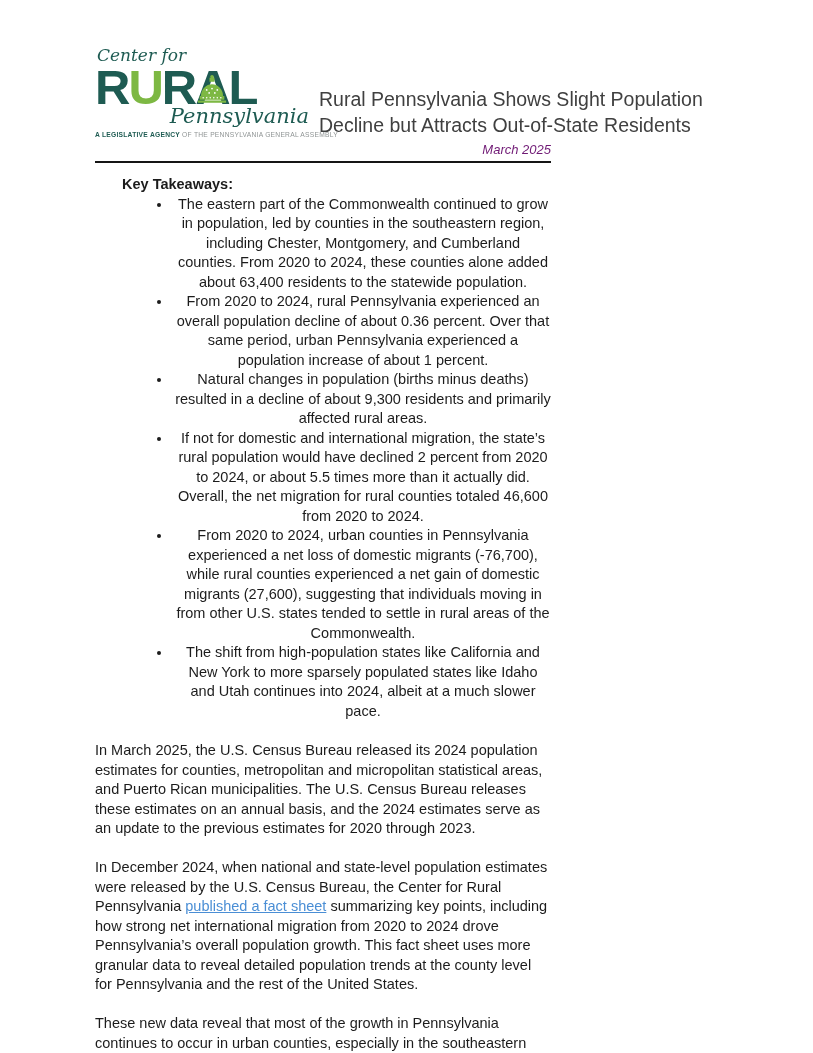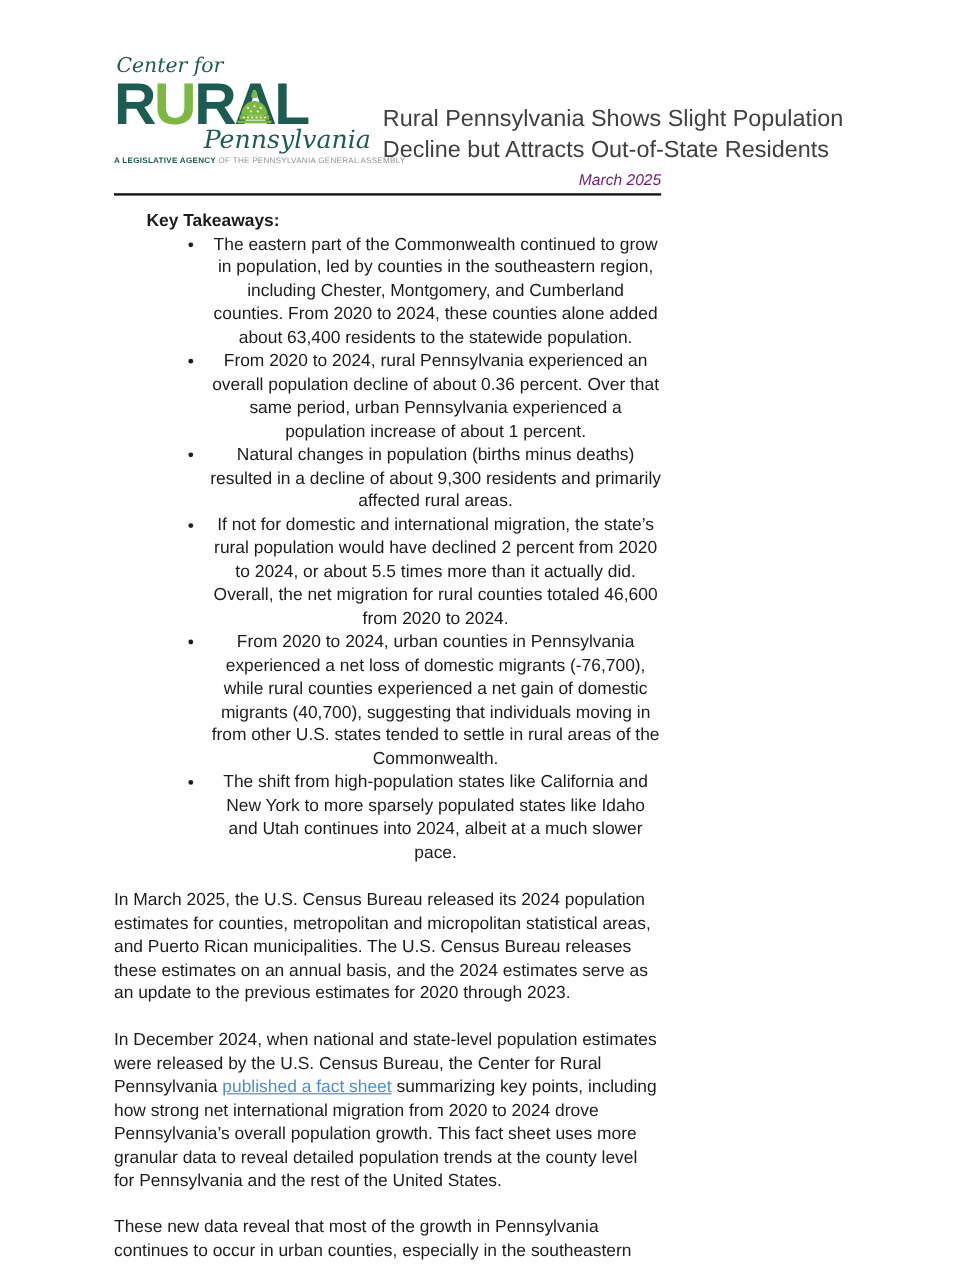--- a/index.html
+++ b/index.html
@@ -142,21 +142,21 @@
 
   <hr class="header-divider">
 
   <div class="section section-takeaways">
     <p class="heading">Key Takeaways:</p>
     <ul class="takeaways">
       <li>The eastern part of the Commonwealth continued to grow in population, led by counties in the southeastern region, including Chester, Montgomery, and Cumberland counties. From 2020 to 2024, these counties alone added about 63,400 residents to the statewide population.</li>
       <li>From 2020 to 2024, rural Pennsylvania experienced an overall population decline of about 0.36 percent. Over that same period, urban Pennsylvania experienced a population increase of about 1 percent.</li>
       <li>Natural changes in population (births minus deaths) resulted in a decline of about 9,300 residents and primarily affected rural areas.</li>
       <li>If not for domestic and international migration, the state’s rural population would have declined 2 percent from 2020 to 2024, or about 5.5 times more than it actually did. Overall, the net migration for rural counties totaled 46,600 from 2020 to 2024.</li>
-      <li>From 2020 to 2024, urban counties in Pennsylvania experienced a net loss of domestic migrants (-76,700), while rural counties experienced a net gain of domestic migrants (40,700), suggesting that individuals moving in from other U.S. states tended to settle in rural areas of the Commonwealth.</li>
+      <li>From 2020 to 2024, urban counties in Pennsylvania experienced a net loss of domestic migrants (-76,700), while rural counties experienced a net gain of domestic migrants (27,600), suggesting that individuals moving in from other U.S. states tended to settle in rural areas of the Commonwealth.</li>
       <li>The shift from high-population states like California and New York to more sparsely populated states like Idaho and Utah continues into 2024, albeit at a much slower pace.</li>
     </ul>
   </div>
 
   <div class="section section-summary">
     <p class="body-p first">In March 2025, the U.S. Census Bureau released its 2024 population estimates for counties, metropolitan and micropolitan statistical areas, and Puerto Rican municipalities. The U.S. Census Bureau releases these estimates on an annual basis, and the 2024 estimates serve as an update to the previous estimates for 2020 through 2023.</p>
     <p class="body-p"><span>In December 2024, when national and state-level population estimates were released by the U.S. Census Bureau, the Center for Rural Pennsylvania </span><a class="doc-link" href="#">published a fact sheet</a><span> summarizing key points, including how strong net international migration from 2020 to 2024 drove Pennsylvania’s overall population growth. This fact sheet uses more granular data to reveal detailed population trends at the county level for Pennsylvania and the rest of the United States.</span></p>
     <p class="body-p">These new data reveal that most of the growth in Pennsylvania continues to occur in urban counties, especially in the southeastern part of the Commonwealth. Figure 1 displays the percent growth in population from 2020 to 2024. The counties that contributed the most to the overall statewide population growth over that period were Chester (25,900), Montgomery (22,300), and Cumberland (15,300). Counties which</p>
   </div>
 

